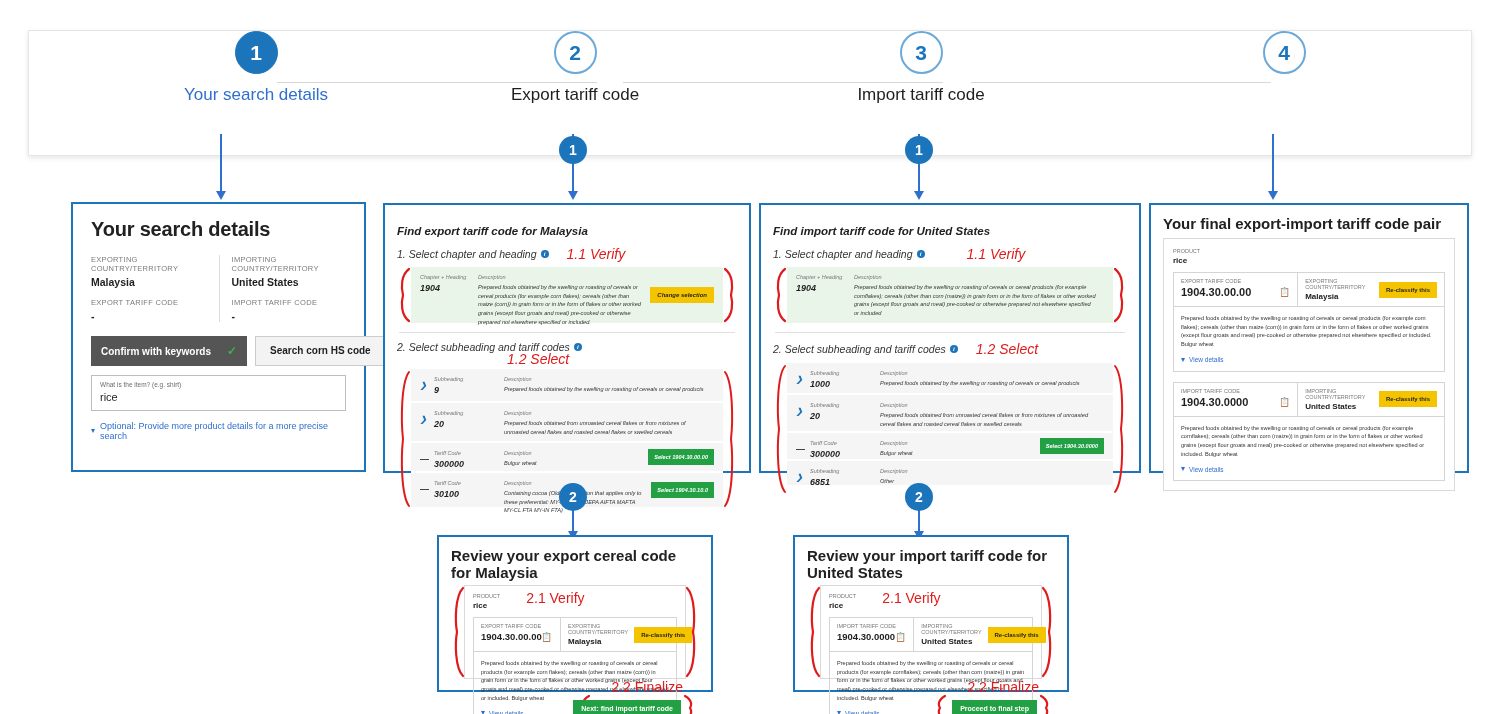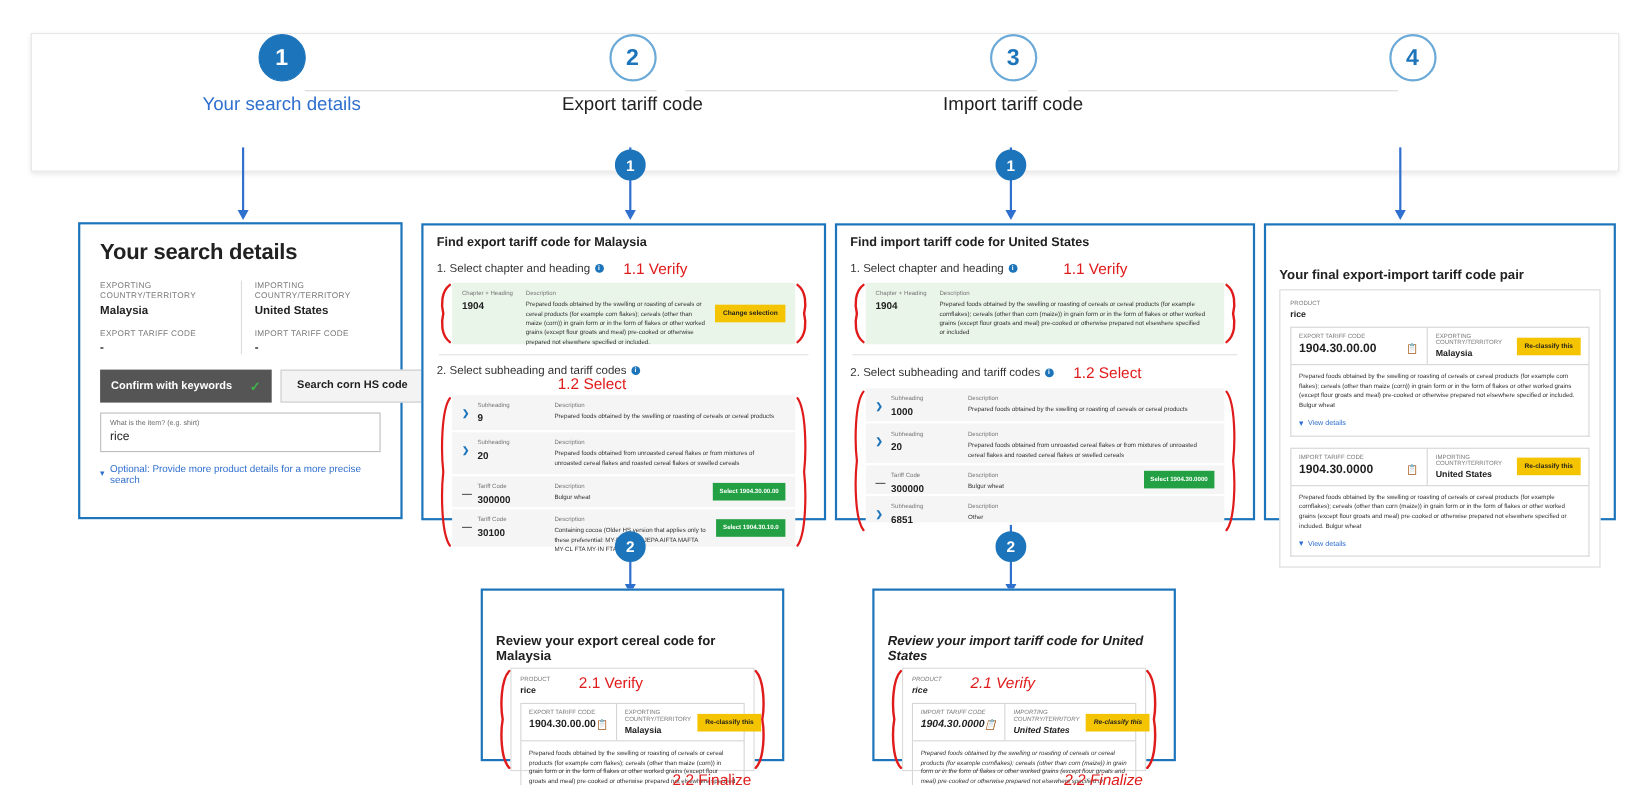--- a/index.html
+++ b/index.html
@@ -73,21 +73,21 @@
   }
   .field .fl { font-size:6.5px; color:#6b6b6b; }
   .field .fv { font-size:11px; color:#1f1f1f; margin-top:3px; }
   .optional { margin-top:10px; font-size:9px; color:#2f6fce; display:flex; gap:5px; align-items:center; }
   .btn-green-lg {
     margin-top:12px; background:#22a043; color:#fff; font-weight:bold;
     font-size:14px; padding:11px 14px; display:inline-block; border:none;
   }
 
   
-  .finder { padding:10px 12px; }
+  .finder { padding:20px 12px;font-style:italic; }
   .finder .ftitle { font-size:11.5px; font-weight:bold; margin-bottom:9px; }
   .step-line { font-size:10.5px; color:#333; display:flex; align-items:center; gap:4px; }
   .info-dot {
     width:8px;height:8px;border-radius:50%;background:#1c74bb;color:#fff;
     font-size:6px;display:inline-flex;align-items:center;justify-content:center;
     font-weight:bold;
   }
   .annot { color:#e01b1b; font-size:14px; margin-left:14px; white-space:nowrap; }
 
   .hl-wrap { position:relative; margin-top:6px; padding:0 14px; }
@@ -117,21 +117,21 @@
   .row .dash  { width:14px; flex:none; color:#444; font-size:9px; font-weight:bold; padding-top:4px; }
   .row .c-code { width:70px; flex:none; }
   .row .c-desc { flex:1; padding-right:6px; }
   .btn-green-sm {
     background:#22a043; color:#fff; font-size:5.6px; font-weight:bold;
     padding:5px 6px; border:none; white-space:nowrap; align-self:center;
   }
 
   
   .review { padding:10px 12px; }
-  .review .ftitle { font-size:12px; font-weight:bold; margin-bottom:4px;margin-top:28px; }
+  .review .ftitle { font-size:15px; font-weight:bold; margin-bottom:4px; }
   .card { border:1px solid #dadada; background:#fff; padding:8px 9px; }
   .card .plbl { font-size:5.5px; color:#7a7a7a; text-transform:uppercase; }
   .card .pval { font-size:8px; font-weight:bold; margin-top:2px; }
   .codebar { display:flex; border:1px solid #d5d5d5; margin-top:7px; }
   .codebar .cb-left { width:46%; padding:5px 7px; border-right:1px solid #d5d5d5; }
   .codebar .cb-right { flex:1; padding:5px 7px; display:flex; align-items:center; justify-content:space-between; gap:6px; }
   .code-val { font-size:11px; font-weight:bold; color:#1f1f1f; margin-top:2px; display:flex; align-items:center; justify-content:space-between; }
   .copy-ic { color:#2f6fce; font-size:9px; }
   .ctry-val { font-size:8px; font-weight:bold; margin-top:2px; }
   .descbox { border:1px solid #d5d5d5; border-top:none; padding:7px; }
@@ -554,21 +554,21 @@
       </div>
       <div class="brace right" style="position:absolute; right:4px; top:14px; height:26px; width:12px;">
         <svg viewBox="0 0 12 26" preserveAspectRatio="none">
             <path d="M2 1 C9 5, 9 10, 7 13 C9 16, 9 21, 2 25" stroke="#e01b1b" stroke-width="2.2" fill="none" stroke-linecap="round"></path>
           </svg>
       </div>
       <div style="position:absolute; right:18px; top:19px; background:#22a043;color:#fff;font-size:7px;font-weight:bold;padding:5px 8px;">Next: find import tariff code</div>
     </div>
   </div>
 
-  <div class="panel review" style="left:793px; top:535px; width:276px; height:157px;font-style:italic;">
+  <div class="panel review" style="left:793px; top:535px; width:276px; height:157px;">
     <div class="ftitle">Review your import tariff code for United States</div>
 
     <div class="hl-wrap" style="height:94px; margin-top:4px; padding:0 13px;">
       <div class="brace left">
         <svg viewBox="0 0 14 94" preserveAspectRatio="none">
             <path d="M12 3 C4 11, 4 36, 6 47 C4 58, 4 83, 12 91" stroke="#e01b1b" stroke-width="2.2" fill="none" stroke-linecap="round"></path>
           </svg>
       </div>
       <div class="brace right">
         <svg viewBox="0 0 14 94" preserveAspectRatio="none">

